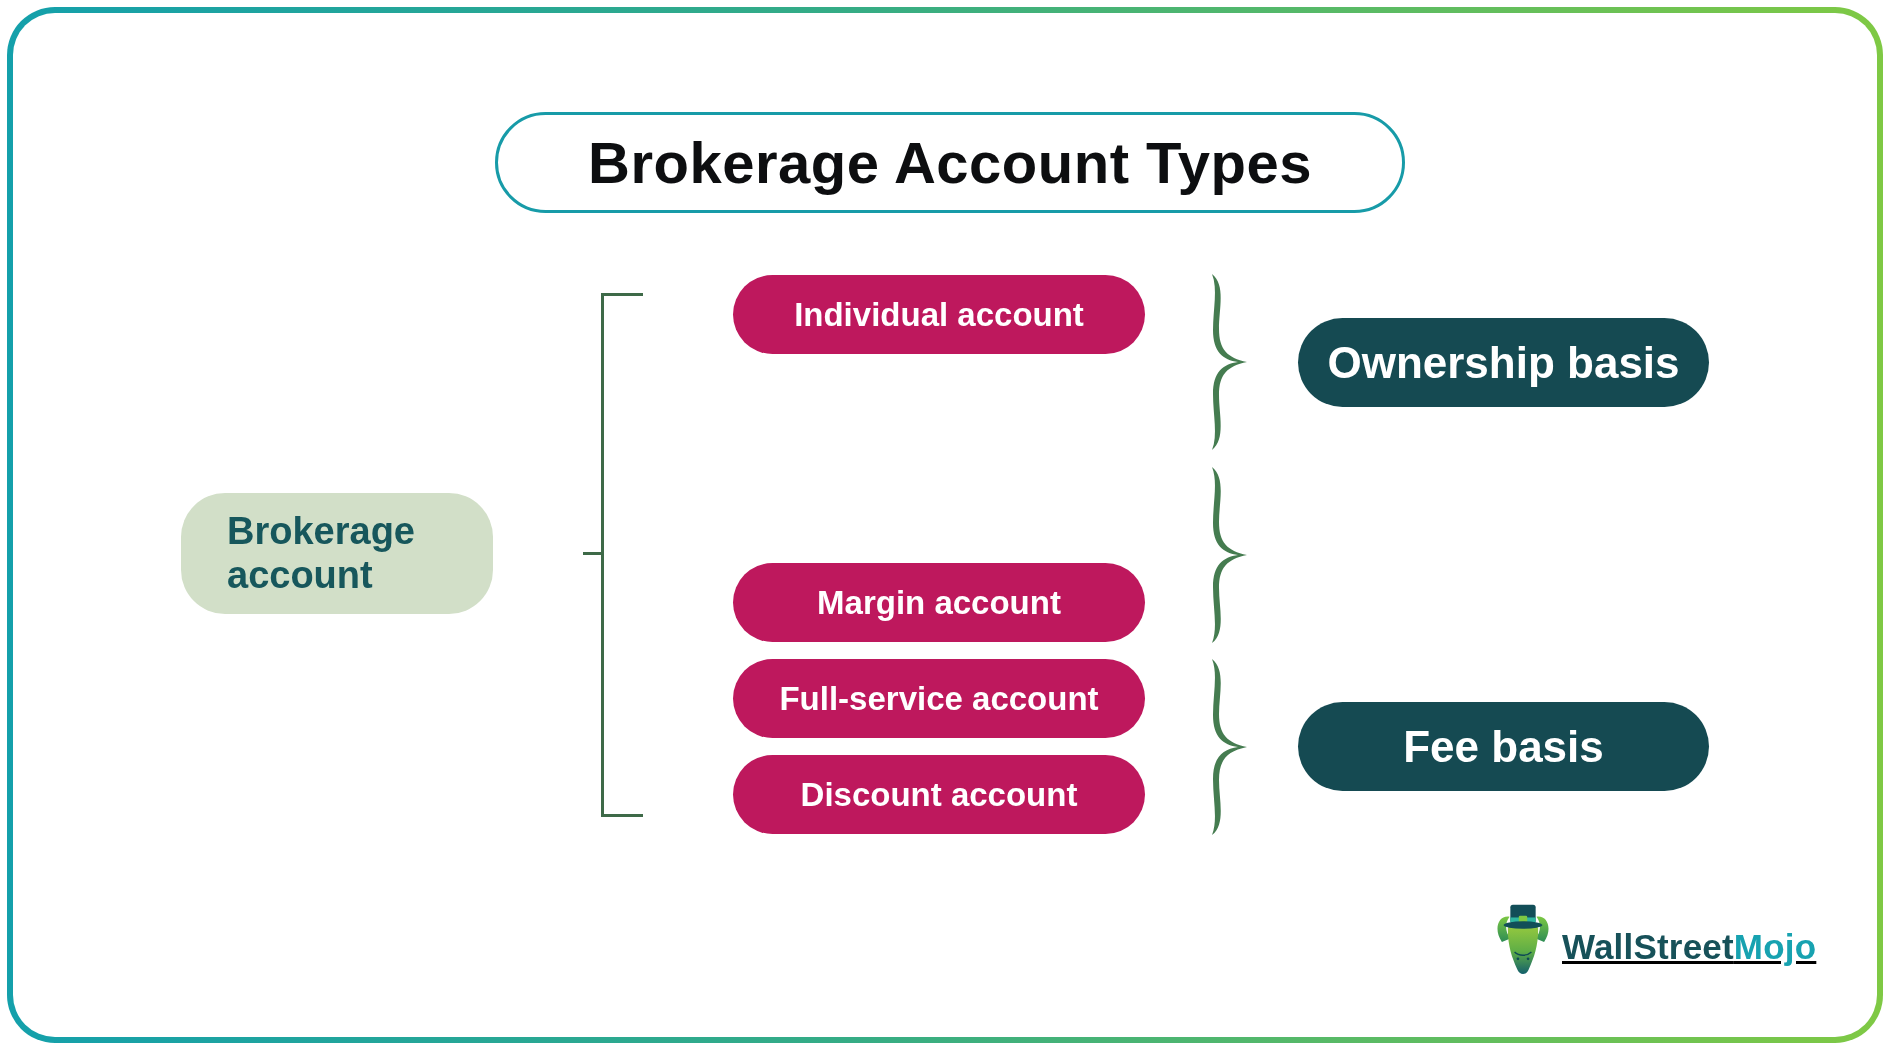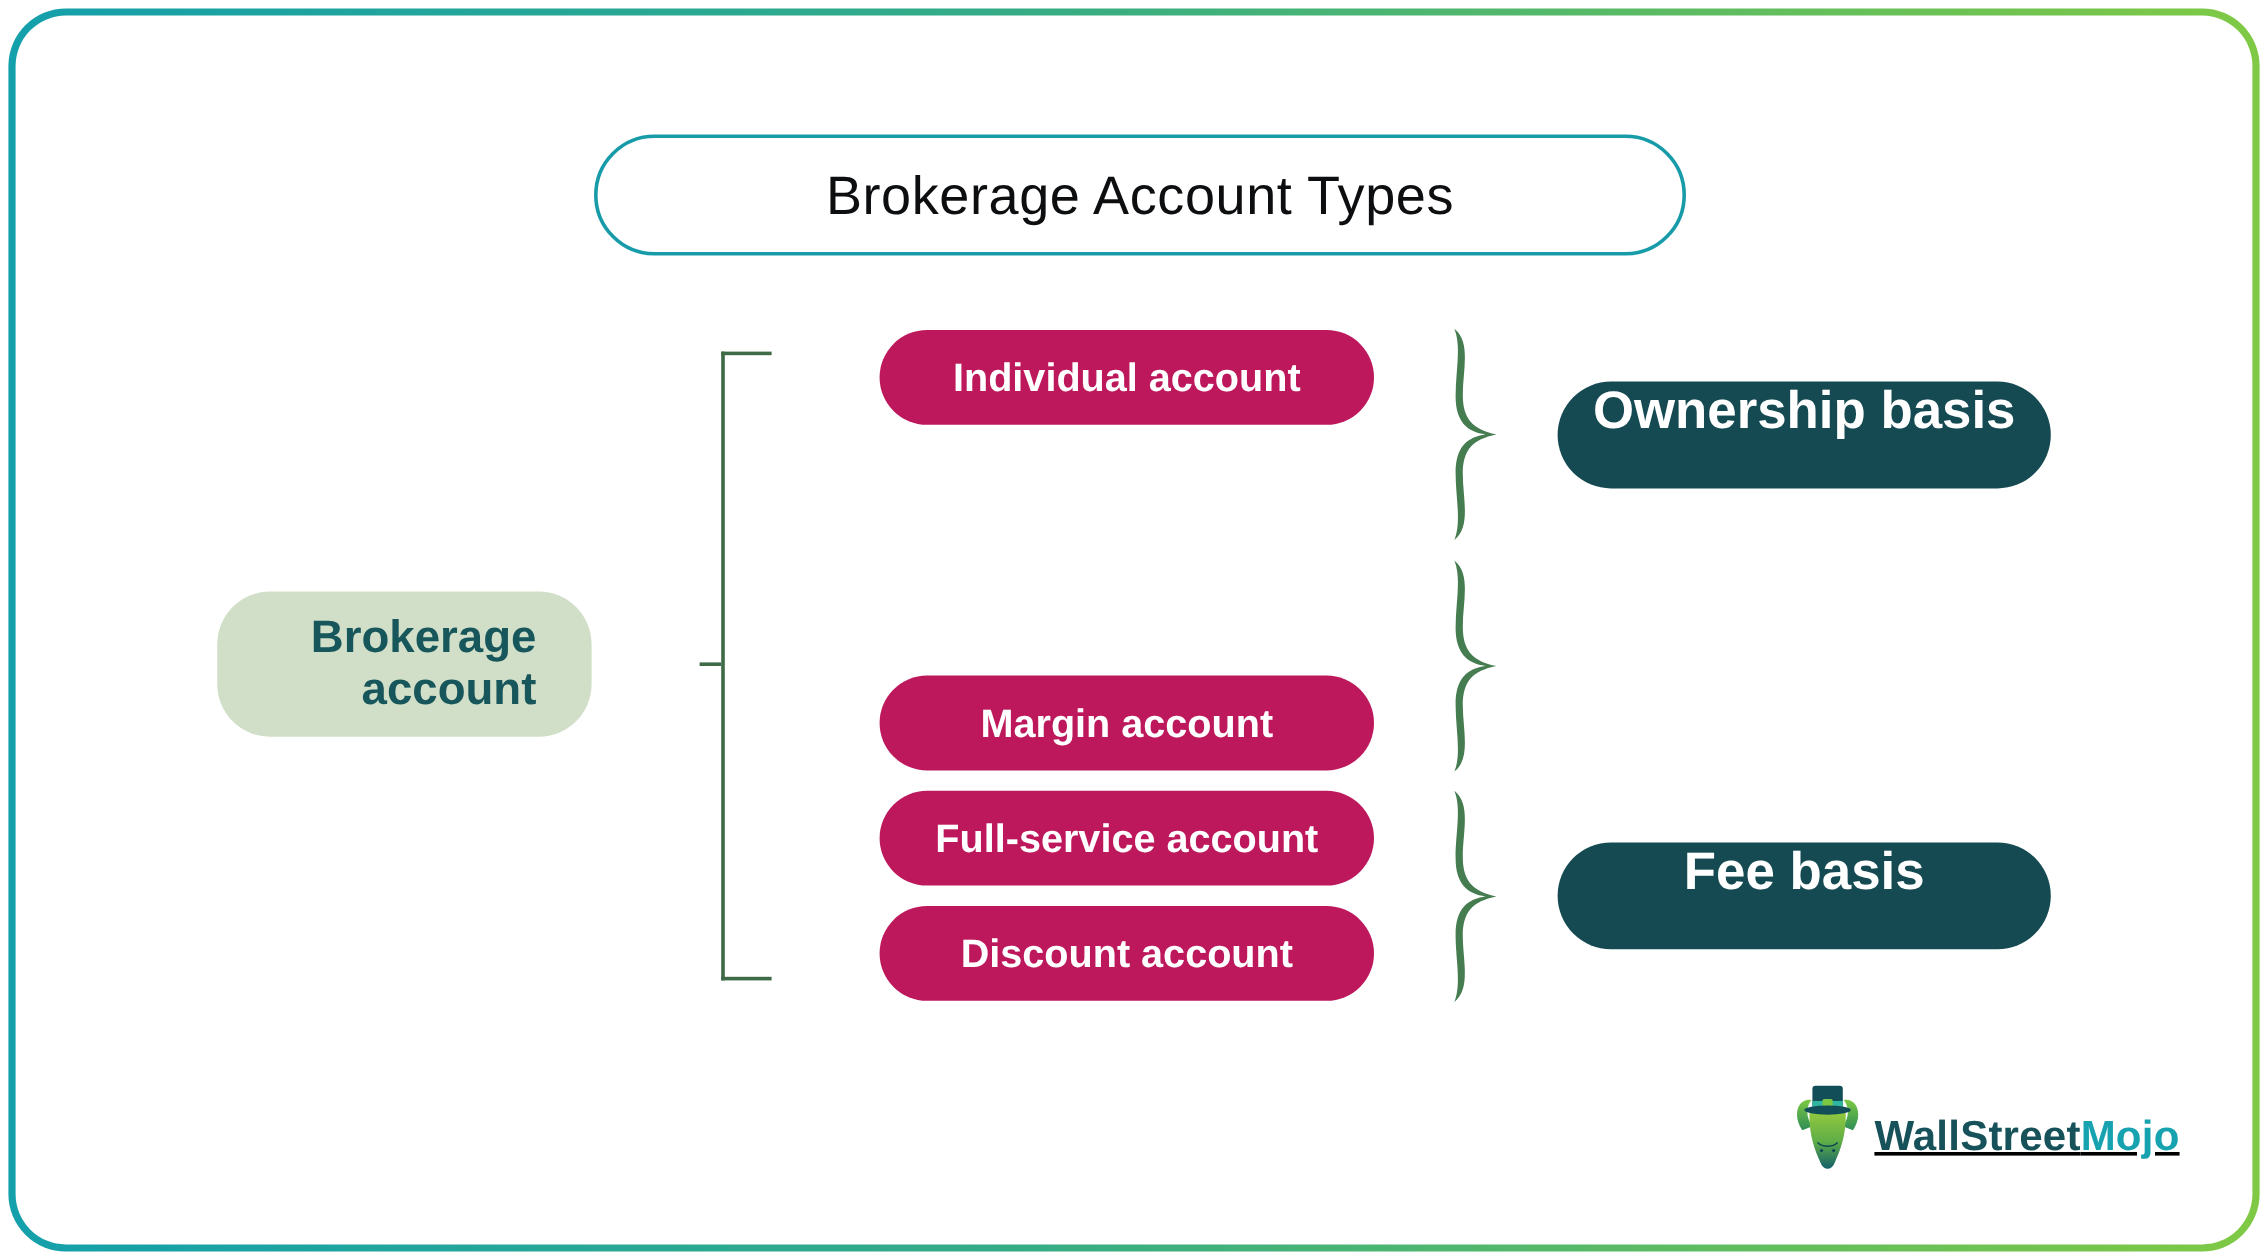--- a/index.html
+++ b/index.html
@@ -23,29 +23,29 @@
 
   .layer { position: absolute; inset: 0; z-index: 1; }
 
   
   .title-pill {
     position: absolute; left: 495px; top: 112px; width: 910px; height: 101px;
     border: 3px solid #179BA8; border-radius: 56px;
     display: flex; align-items: center; justify-content: center; background: #fff;
   }
   .title-pill span {
-    font-size: 45px; font-weight: 400; color: #0D0E10; letter-spacing: 0.5px;
+    font-size: 58px; font-weight: 700; color: #0D0E10; letter-spacing: 0.5px;
     white-space: nowrap;
   }
 
   
   .root-node {
     position: absolute; left: 181px; top: 493px; width: 312px; height: 121px;
     background: #D2DFC8; border-radius: 44px;
-    display: flex; align-items: center; justify-content: center; text-align: right;
+    display: flex; align-items: center; justify-content: center; text-align: left;
   }
   .root-node span {
     font-size: 38px; font-weight: 700; color: #17575C; line-height: 1.15;
     width: 220px;
   }
 
   
   .bk { position: absolute; background: #3E6A48; }
   .bk-v    { left: 601px; top: 293px; width: 3px;  height: 524px; }
   .bk-top  { left: 601px; top: 293px; width: 42px; height: 3px; }
@@ -70,21 +70,21 @@
   .brace { position: absolute; left: 1197px; width: 62px; height: 180px; }
   .brace-0 { top: 272px; }
   .brace-1 { top: 465px; }
   .brace-2 { top: 657px; }
   .brace svg { width: 100%; height: 100%; display: block; }
 
   
   .basis {
     position: absolute; left: 1298px; width: 411px; height: 89px;
     background: #154A52; border-radius: 46px;
-    display: flex; align-items: flex-start; justify-content: center;
+    display: flex; align-items: center; justify-content: center;
   }
   .basis span { color: #ffffff; font-size: 44px; font-weight: 700; white-space: nowrap; }
   .basis-0 { top: 318px; }
   .basis-1 { top: 510px; }
   .basis-2 { top: 702px; }
 
   
   .logo {
     position: absolute; left: 1496px; top: 903px; height: 88px;
     display: flex; align-items: center; gap: 12px; text-decoration: underline;

